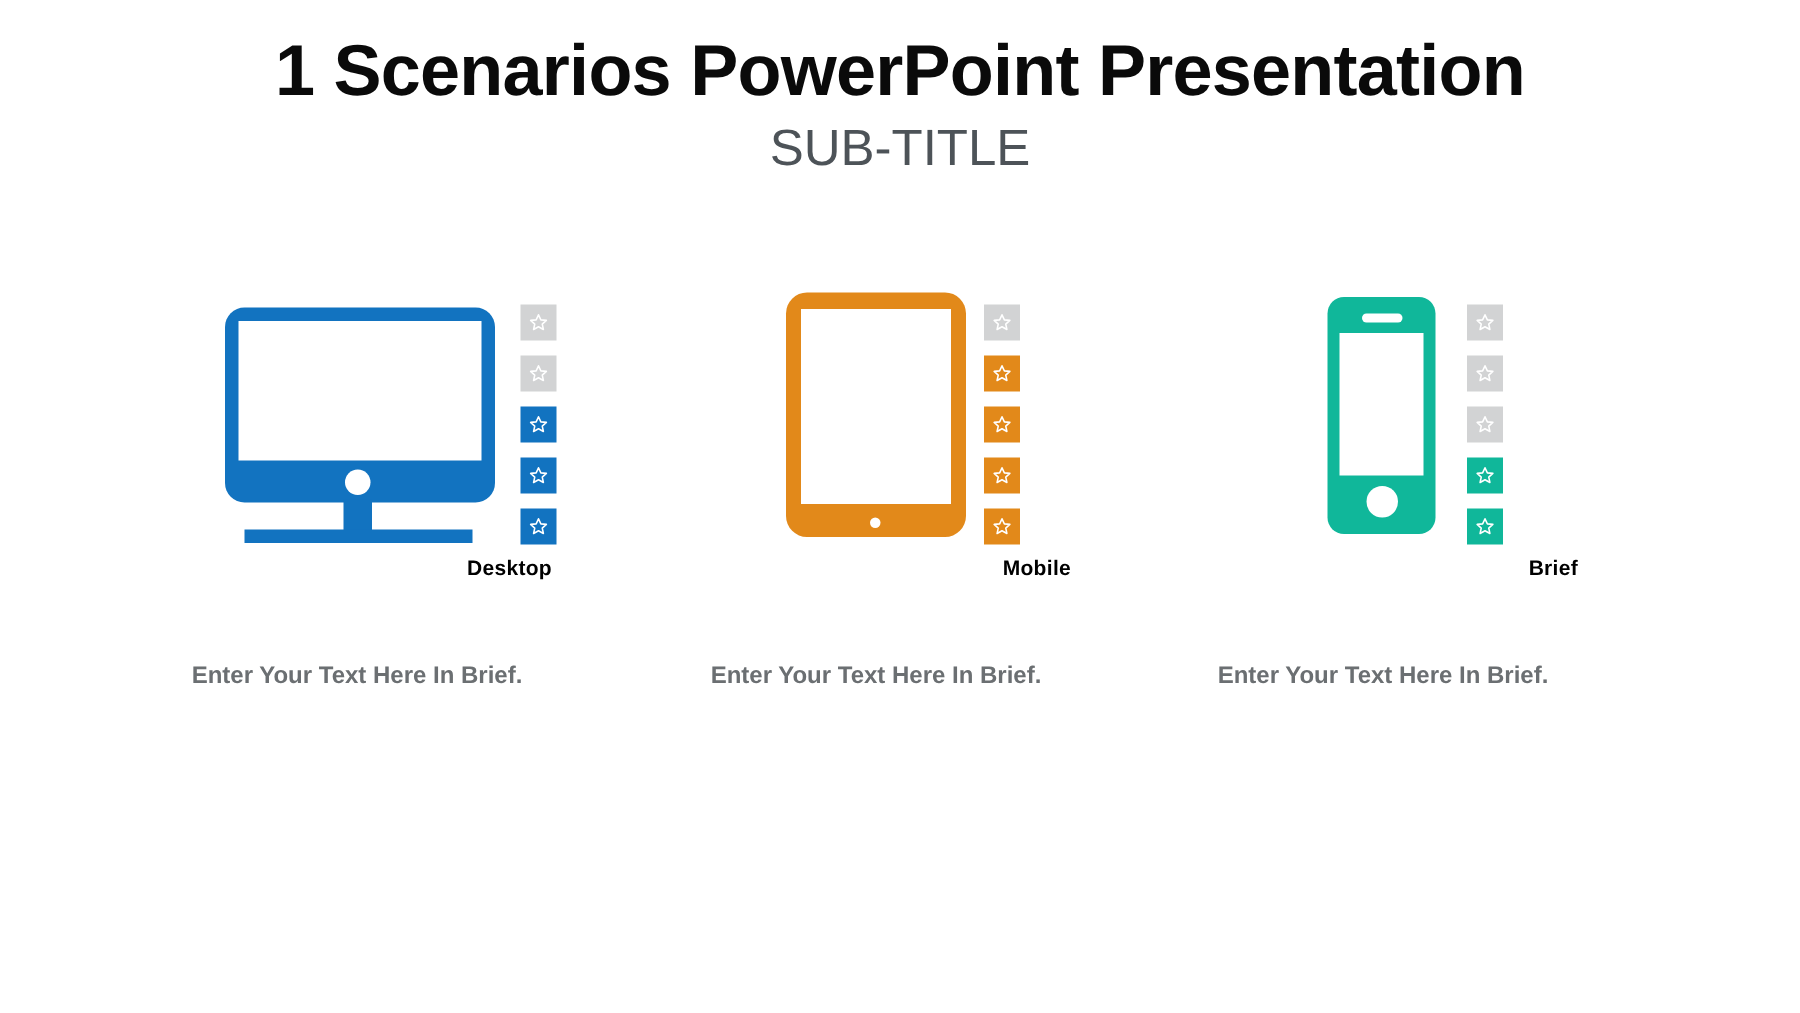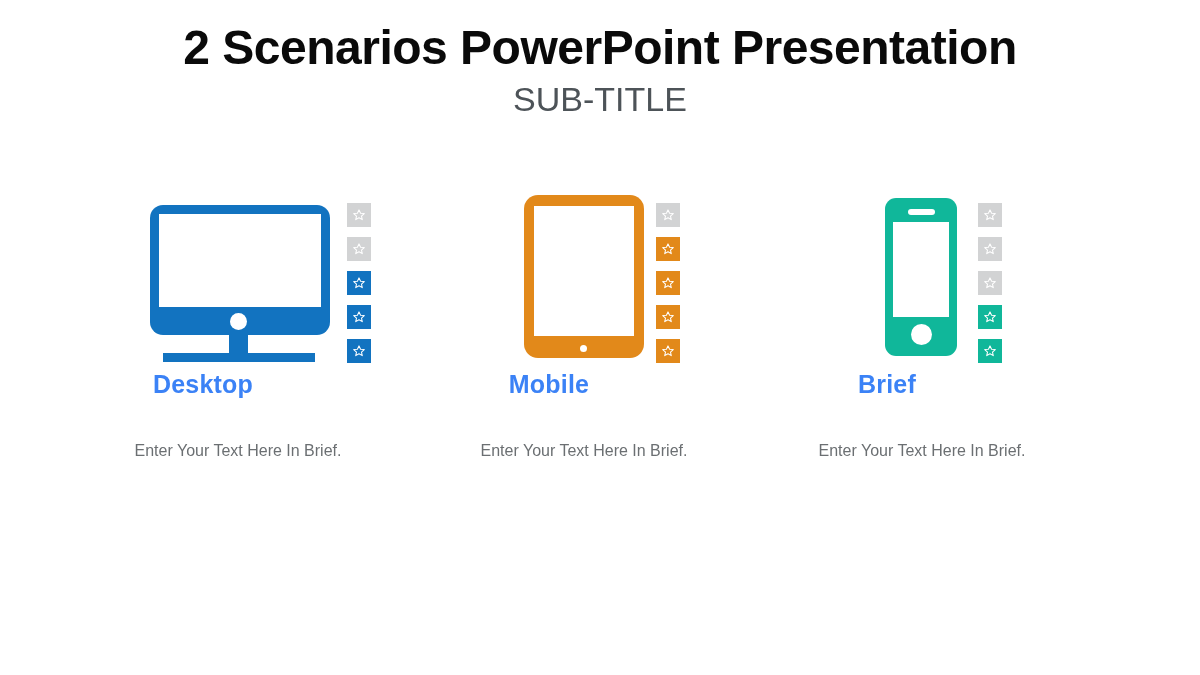--- a/index.html
+++ b/index.html
@@ -83,36 +83,37 @@
     justify-content: center;
   }
   .badge:last-child { margin-bottom: 0; }
   .badge svg { display: block; }
 
   
   .dev-label {
     position: absolute;
     top: 192px;
     width: 400px;
-    text-align: center;
-    font-size: 25px;
+    text-align: right;
+    font-size: 14px;
     font-weight: bold;
-    color: #3b82f6;
+    color: #000000;
     letter-spacing: 0.2px;
   }
   .dev-label.narrow { width: 330px; }
 
   .dev-body {
     position: absolute;
     top: 262px;
     width: 400px;
     text-align: center;
     font-size: 16px;
     line-height: 1.32;
     color: #6b6f72;
+    font-weight: bold;
   }
 
   
   .monitor {
     position: relative;
     width: 180px;
     height: 158px;
   }
   .monitor .mon-frame {
     position: absolute;
@@ -206,21 +207,21 @@
     height: 21px;
     border-radius: 50%;
     background: #ffffff;
   }
 </style>
 </head>
 <body>
 
 <div class="slide">
 
-  <div class="title">2 Scenarios PowerPoint Presentation</div>
+  <div class="title">1 Scenarios PowerPoint Presentation</div>
   <div class="subtitle">SUB-TITLE</div>
 
   <div class="columns">
 
     <div class="col col-0">
       <div class="device-row">
         <div class="device-wrap" style="left:112px;">
           <div class="monitor" style="--c:#1273C0;">
             <div class="mon-frame"></div>
             <div class="mon-screen"></div>

